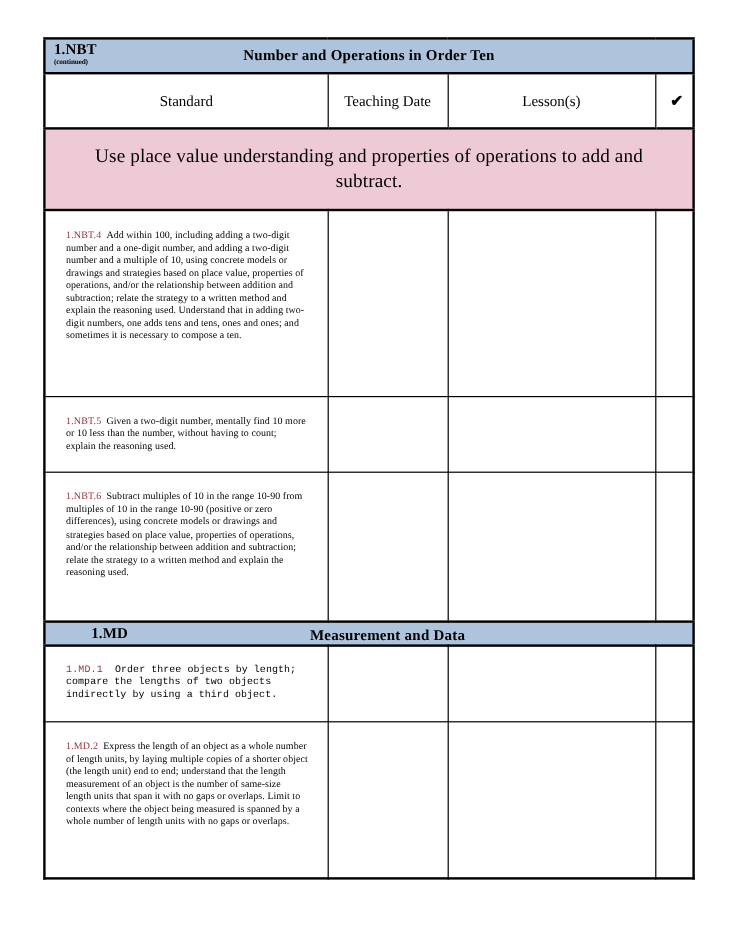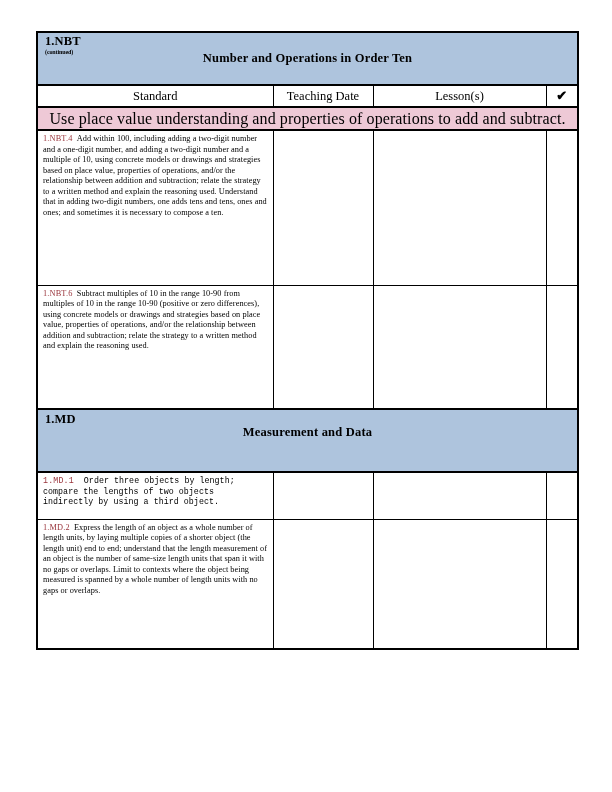--- a/index.html
+++ b/index.html
@@ -32,40 +32,40 @@
   table.std-table {
     border-collapse: collapse;
     table-layout: fixed;
     width: 541px;
     border: 2px solid #000000;
   }
 
   table.std-table td {
     border: 1px solid #000000;
     vertical-align: top;
-    padding: 0;
+    padding: 12px;
   }
 
   
   col.c-standard { width: 236px; }
   col.c-date     { width: 100px; }
   col.c-lesson   { width: 173px; }
   col.c-check    { width: 32px; }
 
   
   tr.domain-row td {
     background: #aec4dd;
     border-top: 2px solid #000000;
     border-bottom: 2px solid #000000;
     padding: 0;
   }
   .domain-banner {
     position: relative;
     height: 27px;
-    padding: 12px;
+    padding: 0;
   }
   .domain-code {
     position: absolute;
     left: 7px;
     top: 2px;
     font-size: 12.5px;
     font-weight: bold;
     letter-spacing: 0.1px;
     line-height: 13px;
   }
@@ -78,21 +78,21 @@
     line-height: 8px;
     letter-spacing: -0.1px;
   }
   .domain-title {
     text-align: center;
     font-size: 12.5px;
     font-weight: bold;
     line-height: 27px;
     letter-spacing: 0.2px;
   }
-  .domain-banner.short { height: 37px; }
+  .domain-banner.short { height: 18px; margin-left: 31px; }
   .domain-banner.short .domain-title { line-height: 21px; }
   .domain-banner.short .domain-code { top: 3px; }
 
   
   tr.colhead-row td {
     background: #ffffff;
     text-align: center;
     font-size: 12.5px;
     height: 20px;
     line-height: 20px;
@@ -166,20 +166,28 @@
             <td colspan="4">Use place value understanding and properties of operations to add and subtract.</td>
           </tr>
           <tr class="std-row" style="height: 155px;">
             <td>
               <div class="std-cell"><span class="std-code">1.NBT.4</span>&nbsp;&nbsp;<span>Add within 100, including adding a two-digit number and a one-digit number, and adding a two-digit number and a multiple of 10, using concrete models or drawings and strategies based on place value, properties of operations, and/or the relationship between addition and subtraction; relate the strategy to a written method and explain the reasoning used. Understand that in adding two-digit numbers, one adds tens and tens, ones and ones; and sometimes it is necessary to compose a ten.</span></div>
             </td>
             <td class="blank-cell"></td>
             <td class="blank-cell"></td>
             <td class="blank-cell"></td>
           </tr>
+          <tr class="std-row" style="height: 60px;">
+            <td>
+              <div class="std-cell"><span class="std-code">1.NBT.5</span>&nbsp;&nbsp;<span>Given a two-digit number, mentally find 10 more or 10 less than the number, without having to count; explain the reasoning used.</span></div>
+            </td>
+            <td class="blank-cell"></td>
+            <td class="blank-cell"></td>
+            <td class="blank-cell"></td>
+          </tr>
           <tr class="std-row" style="height: 124px;">
             <td>
               <div class="std-cell"><span class="std-code">1.NBT.6</span>&nbsp;&nbsp;<span>Subtract multiples of 10 in the range 10-90 from multiples of 10 in the range 10-90 (positive or zero differences), using concrete models or drawings and strategies based on place value, properties of operations, and/or the relationship between addition and subtraction; relate the strategy to a written method and explain the reasoning used.</span></div>
             </td>
             <td class="blank-cell"></td>
             <td class="blank-cell"></td>
             <td class="blank-cell"></td>
           </tr>
           <tr class="domain-row">
             <td colspan="4">

